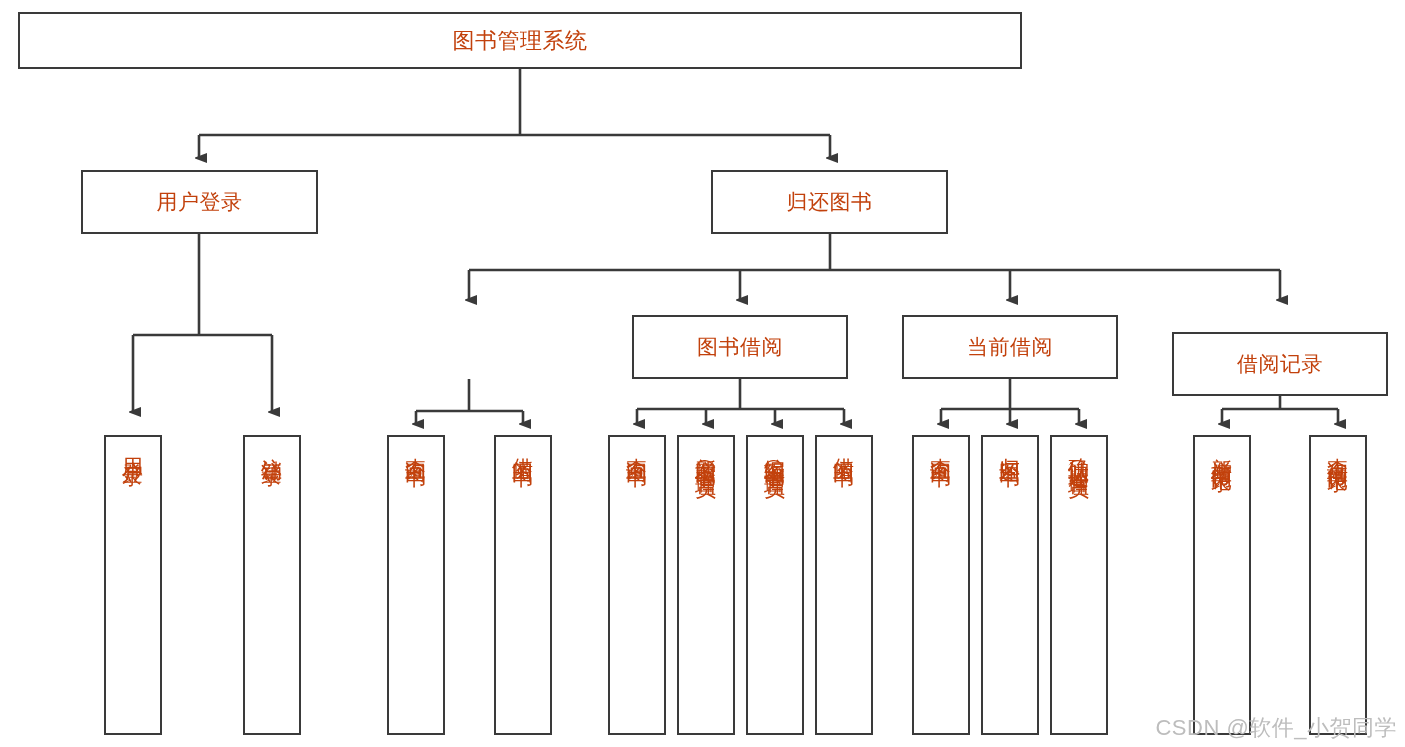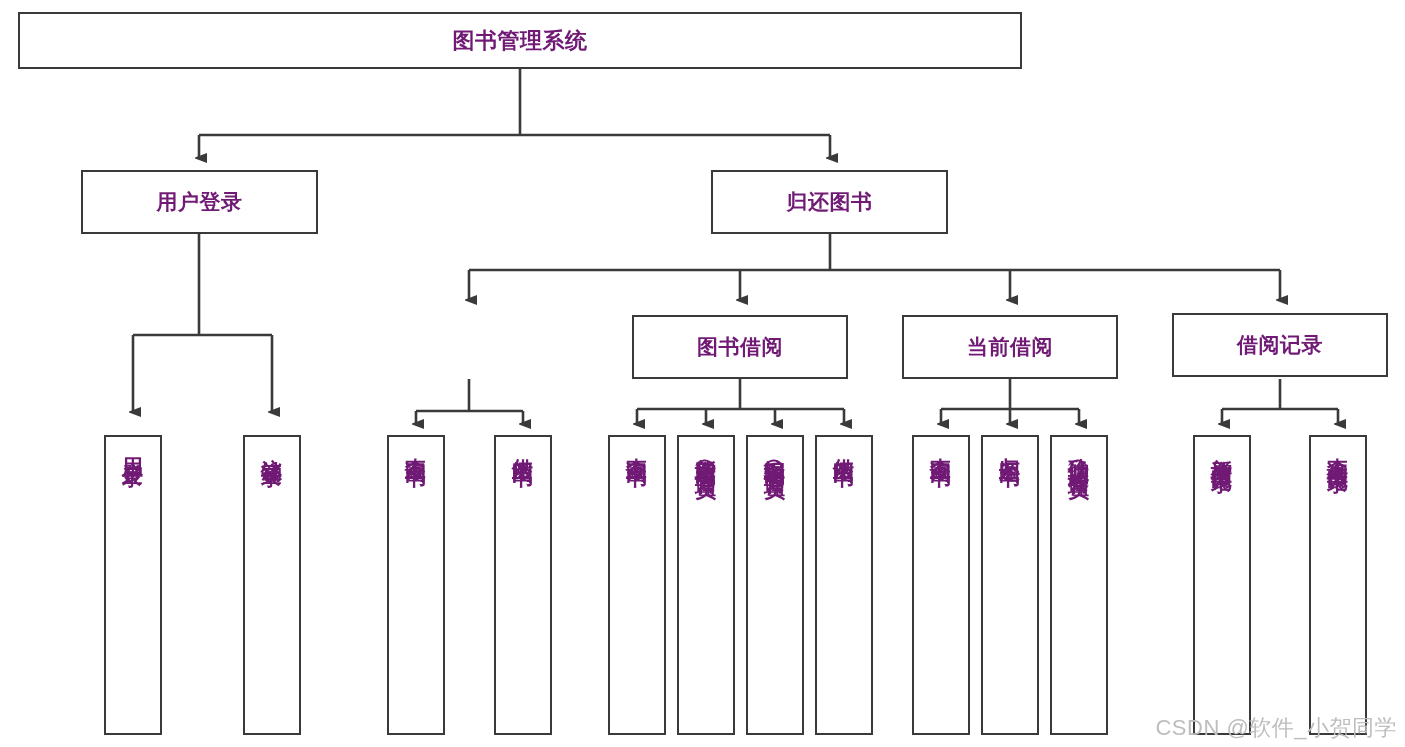--- a/index.html
+++ b/index.html
@@ -32,22 +32,21 @@
     background: #ffffff;
     display: flex;
     align-items: center;
     justify-content: center;
     color: #2b2b2b;
   }
   .node .label {
     display: block;
     text-align: center;
     line-height: 1.18;
-    color: #701a75;
-    font-weight: bold;
+    color: #c2410c;
   }
   
   .node.h .label {
     font-size: 21px;
     letter-spacing: 0.5px;
     white-space: nowrap;
   }
   .node.root .label { font-size: 22px; }
   
   .node.v {
@@ -143,21 +142,21 @@
   <div class="node h" style="left:711px; top:170px; width:237px; height:64px;">
     <span class="label">归还图书</span>
   </div>
 
   <div class="node h" style="left:902px; top:315px; width:216px; height:64px;">
     <span class="label">当前借阅</span>
   </div>
   <div class="node h" style="left:632px; top:315px; width:216px; height:64px;">
     <span class="label">图书借阅</span>
   </div>
-  <div class="node h" style="left:1172px; top:313px; width:216px; height:64px;">
+  <div class="node h" style="left:1172px; top:332px; width:216px; height:64px;">
     <span class="label">借阅记录</span>
   </div>
 
   <div class="node v" style="left:104px; top:435px; width:58px; height:300px;">
     <span class="label">用户登录</span>
   </div>
   <div class="node v" style="left:243px; top:435px; width:58px; height:300px;">
     <span class="label">注销登录</span>
   </div>
 

